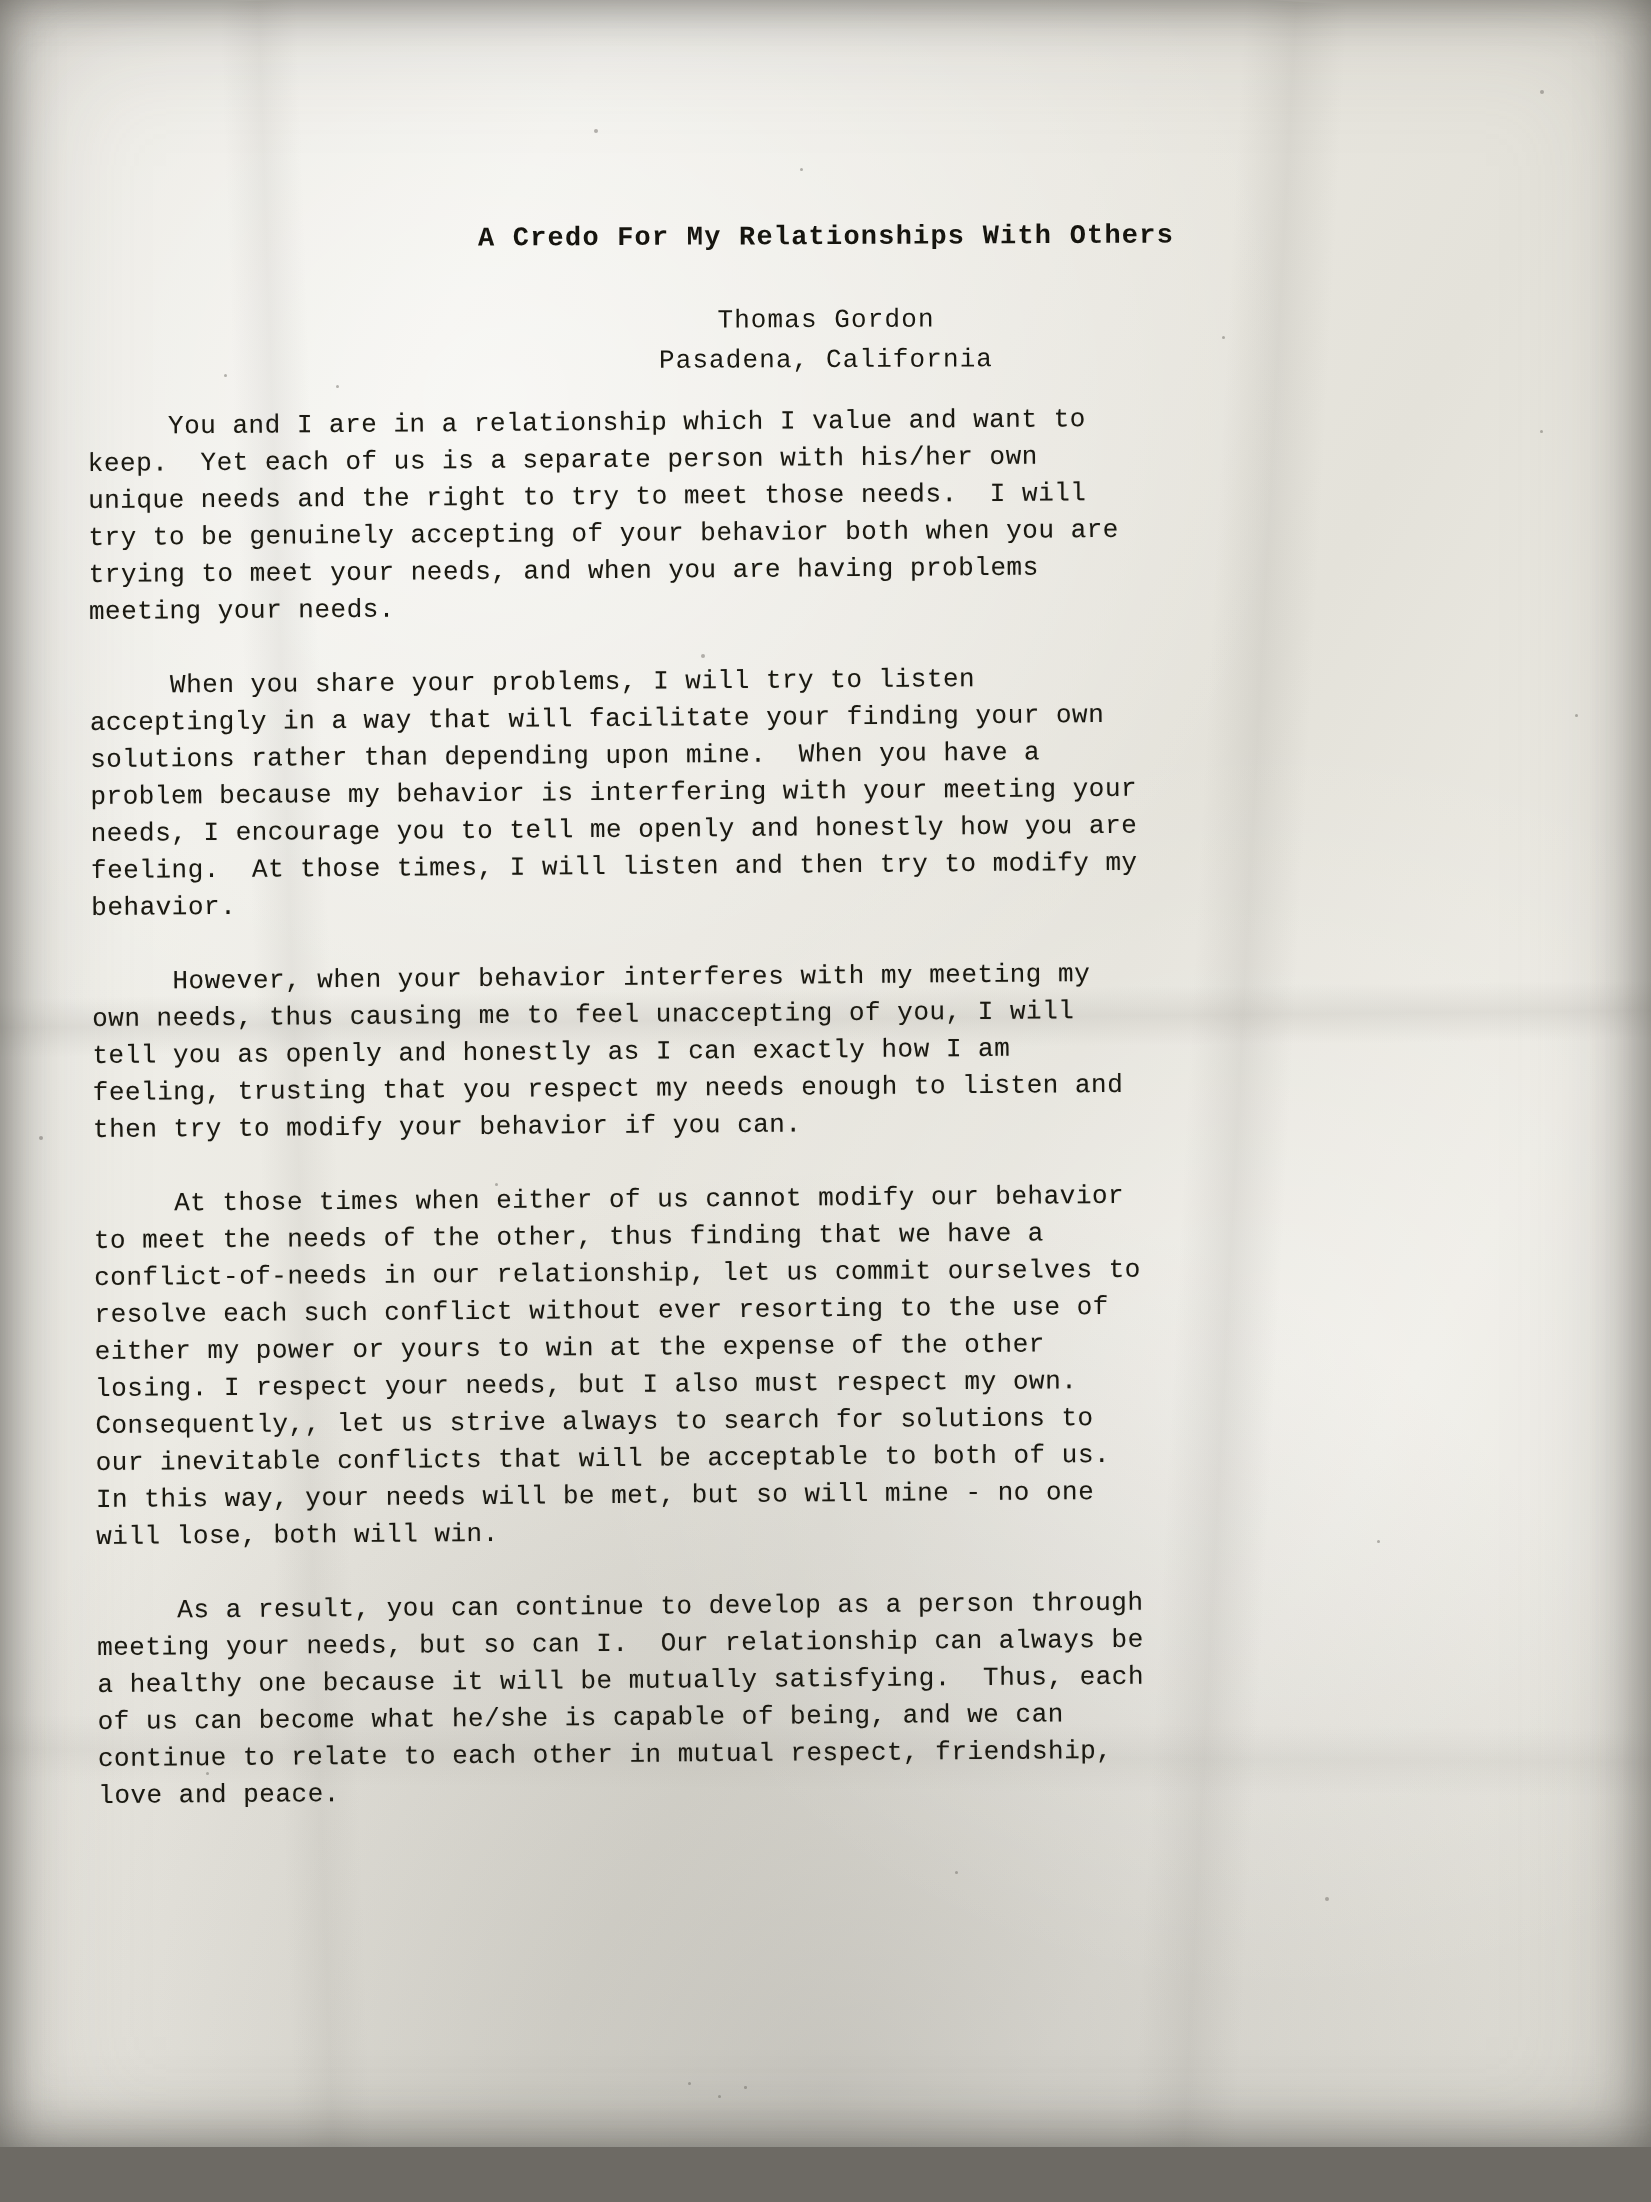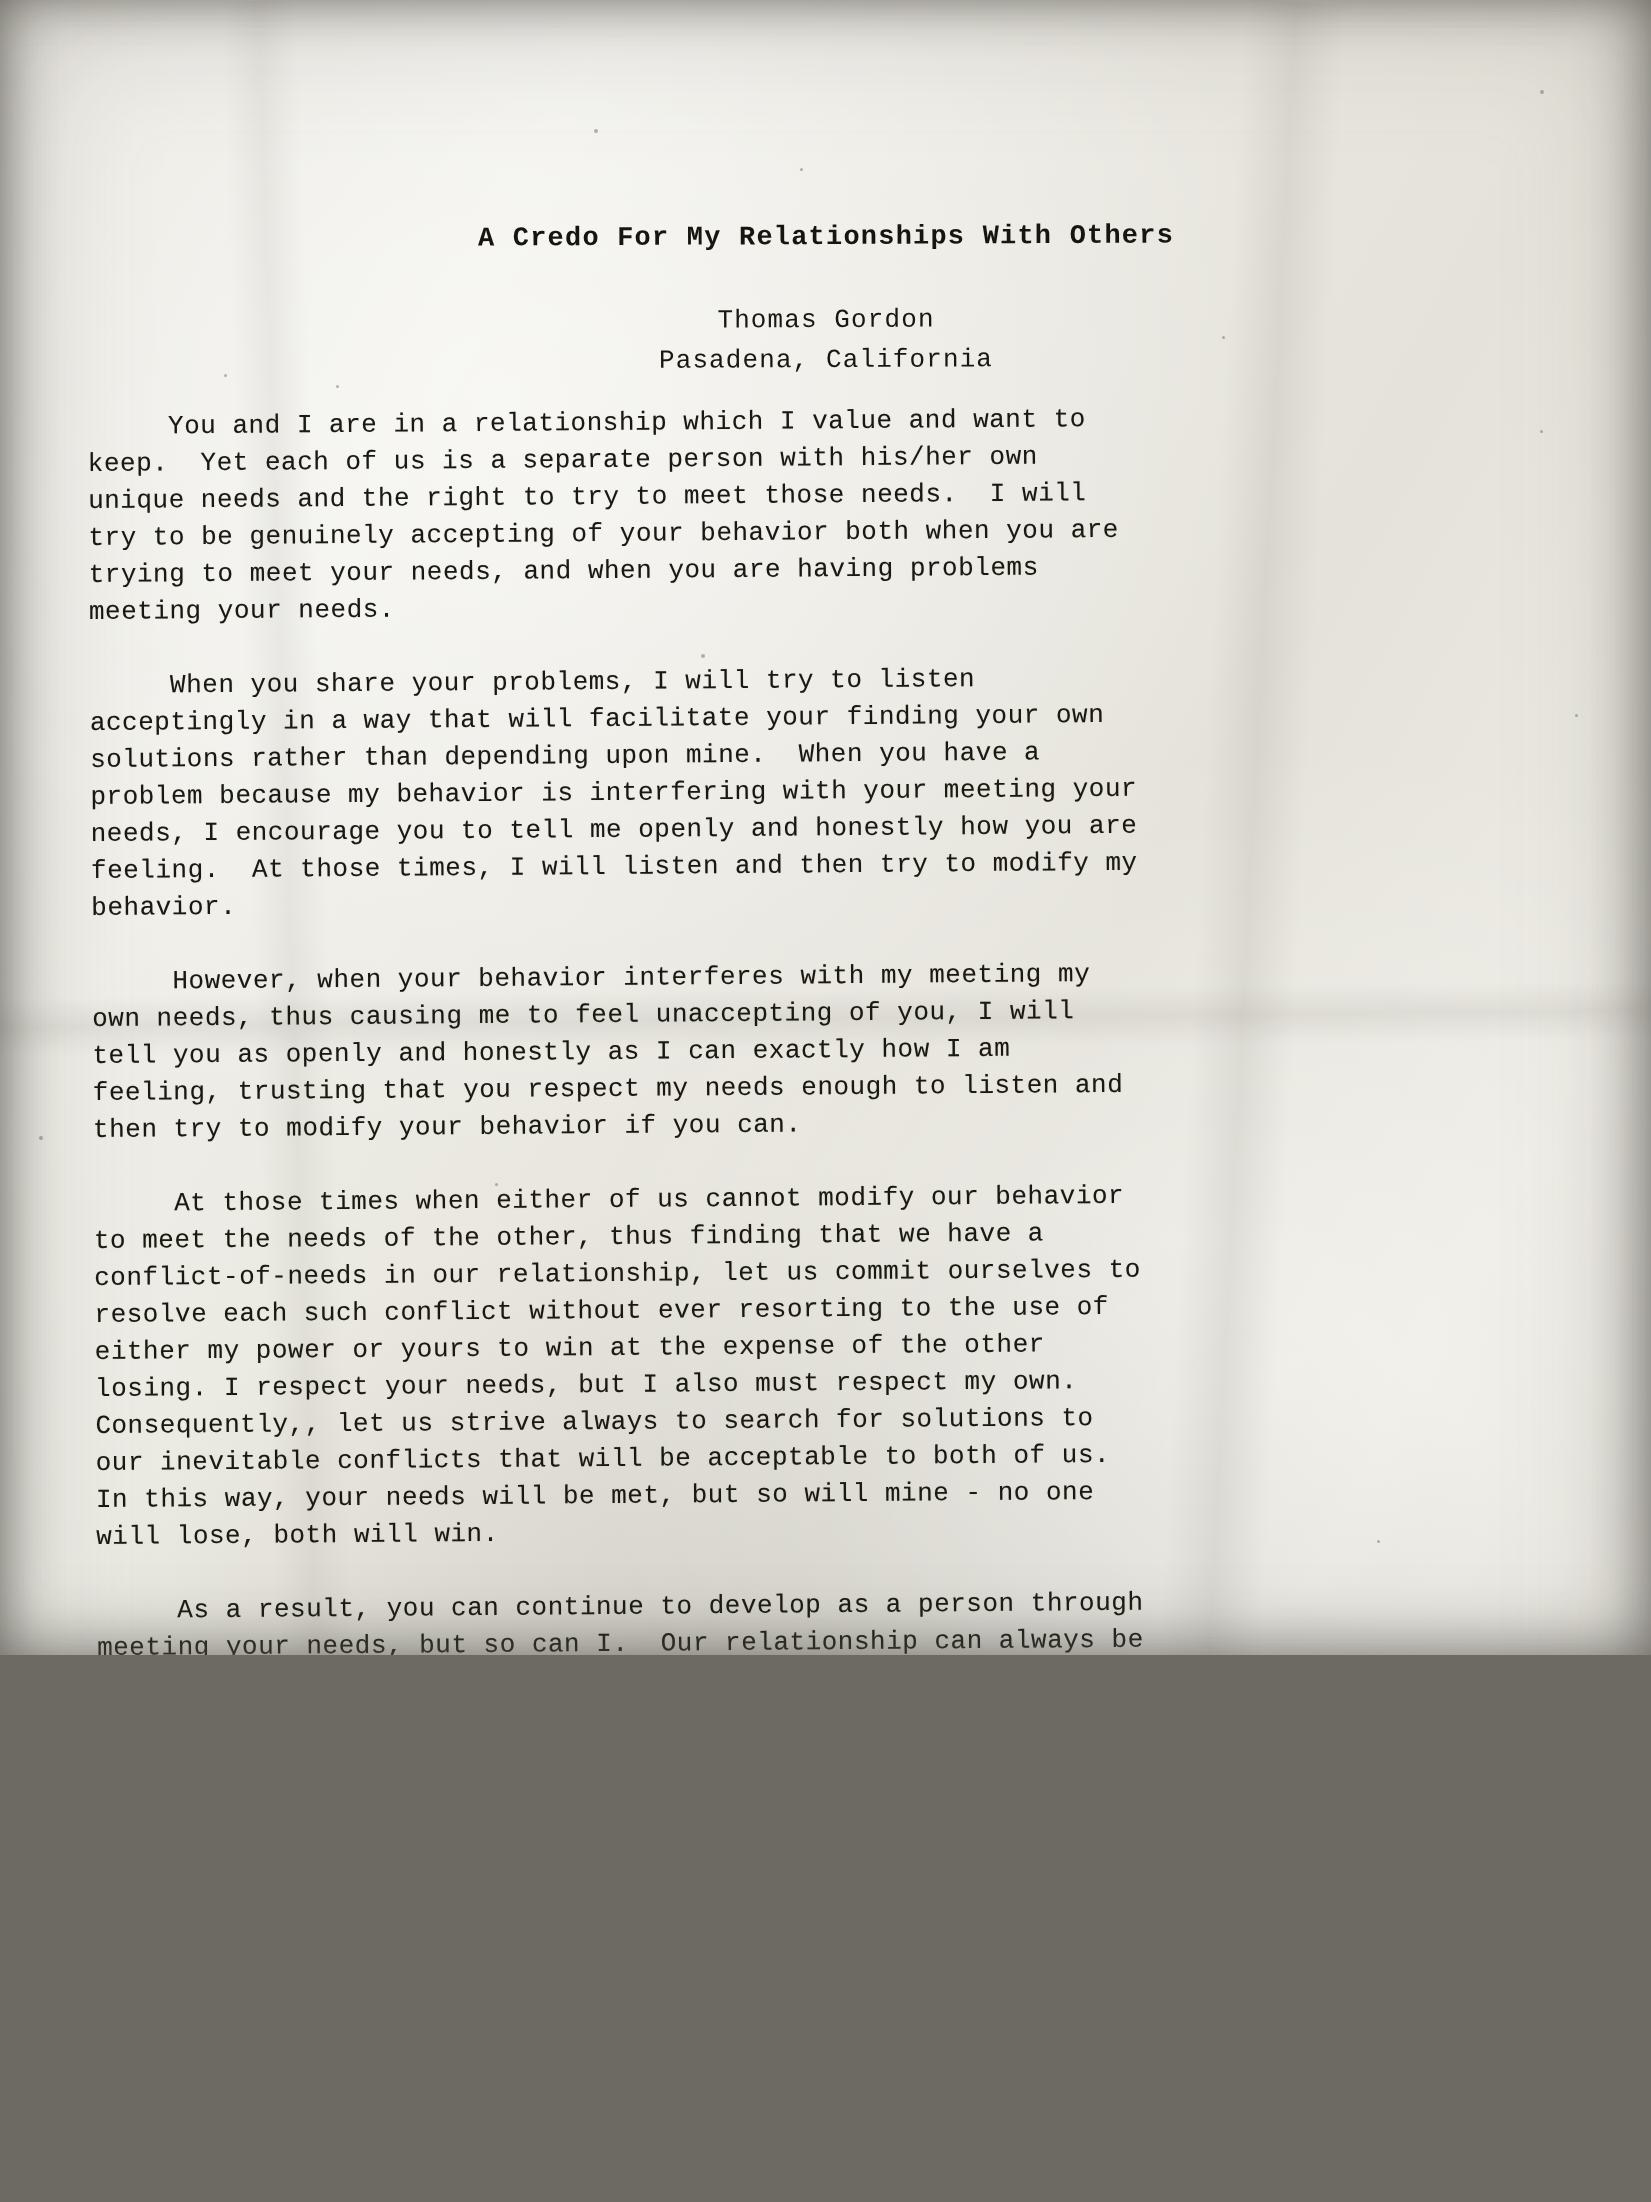--- a/index.html
+++ b/index.html
@@ -3,21 +3,21 @@
 <meta charset="utf-8">
 <style>
   html, body {
     margin: 0;
     padding: 0;
     background: #6d6a64;
   }
   .page {
     position: relative;
     width: 1652px;
-    height: 1655px;
+    height: 2147px;
     overflow: hidden;
     background: #15803d;
     font-family: "Liberation Mono", "DejaVu Sans Mono", monospace;
   }
   
   .paper {
     position: absolute;
     left: 0px;
     top: 0px;
     width: 1652px;

